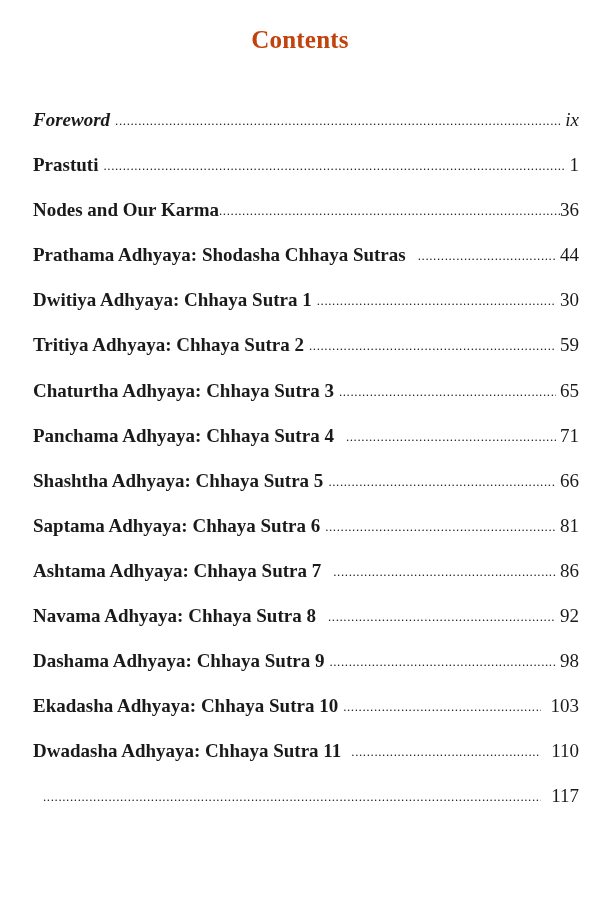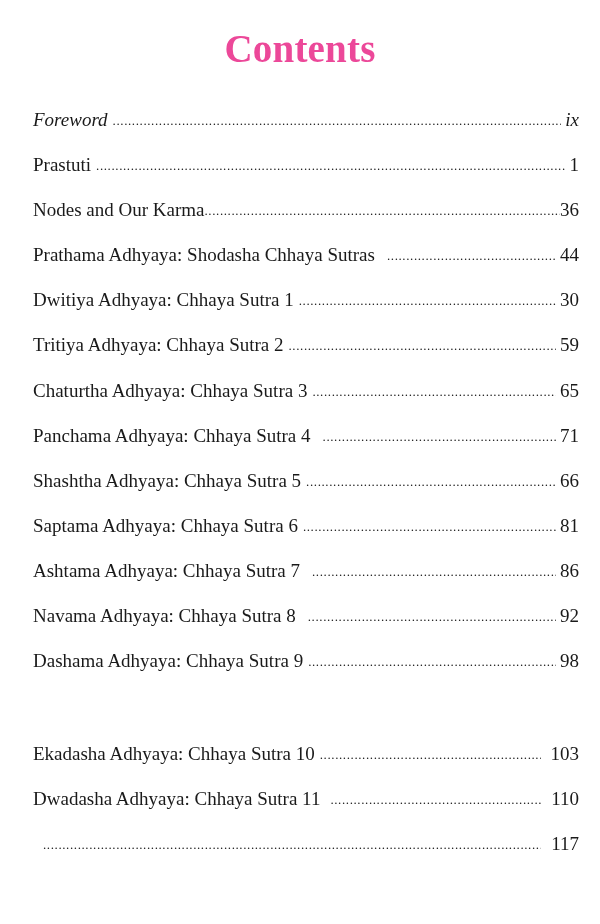--- a/index.html
+++ b/index.html
@@ -14,23 +14,23 @@
     position: relative;
     color: #1a1a1a;
     font-family: "Liberation Serif", "DejaVu Serif", serif;
   }
   .title {
     position: absolute;
     top: 26px;
     left: 0;
     width: 600px;
     text-align: center;
-    font-size: 39px;
+    font-size: 25px;
     font-weight: bold;
-    color: #ec4899;
+    color: #c2410c;
     letter-spacing: 0.2px;
   }
   .toc {
     position: absolute;
     top: 104px;
     left: 33px;
     width: 546px;
   }
   .row {
     display: flex;
@@ -38,41 +38,42 @@
     height: 45.1px;
     font-size: 19px;
     line-height: 32px;
   }
   .row.italic .label, .row.italic .page {
     font-style: italic;
   }
   .label {
     white-space: nowrap;
     flex: 0 0 auto;
+    font-weight: bold;
   }
   .leader {
     flex: 1 1 auto;
     overflow: hidden;
     white-space: nowrap;
     margin: 0 4px 0 5px;
     font-size: 13px;
     letter-spacing: 0.6px;
     color: #222;
     position: relative;
     top: -1px;
   }
   .leader::before {
     content: "................................................................................................................................................................................................................";
   }
   .page {
     flex: 0 0 auto;
     white-space: nowrap;
     text-align: center;
   }
-  .row.wide-gap .page { margin-left: 6px; margin-top: 48px; }
+  .row.wide-gap .page { margin-left: 6px; }
 </style>
 </head>
 <body>
 
 <h1 class="title" style="margin:0;">Contents</h1>
 
 <div class="toc">
   <div class="row italic">
     <span class="label">Foreword</span>
     <span class="leader"></span>

